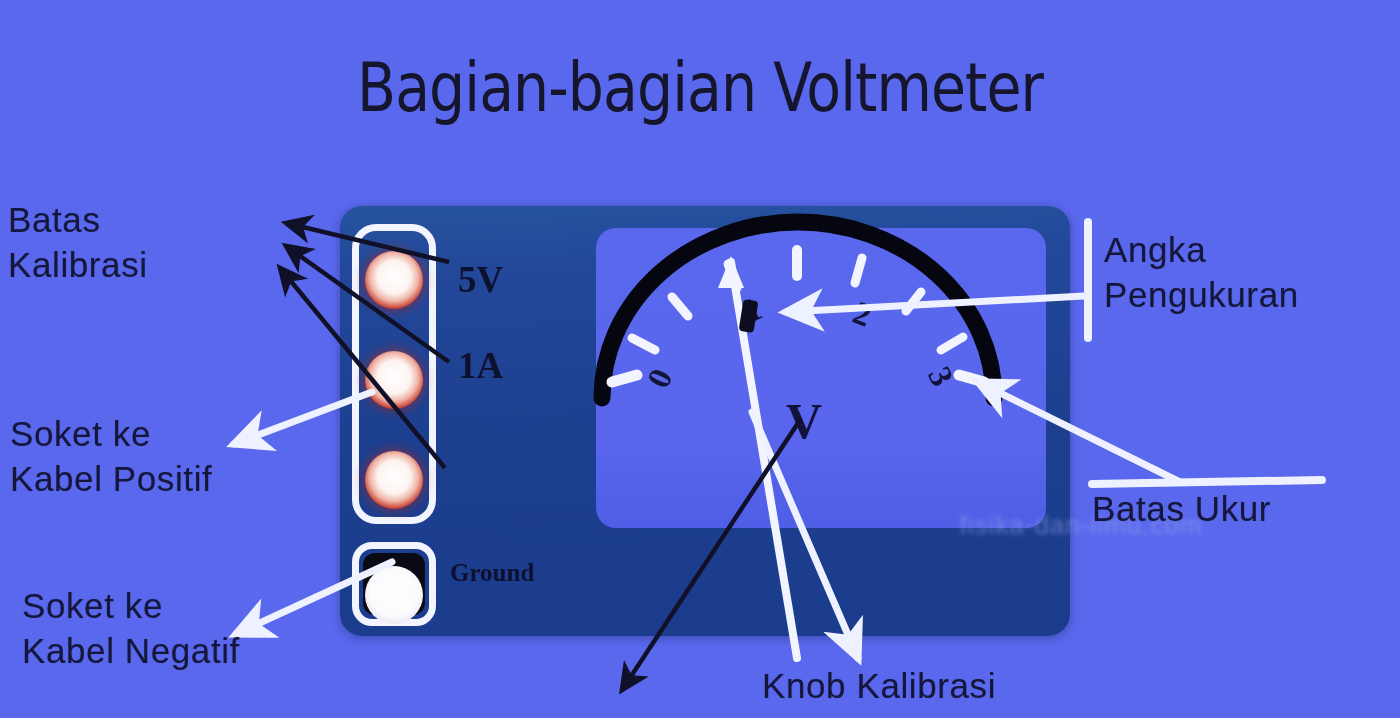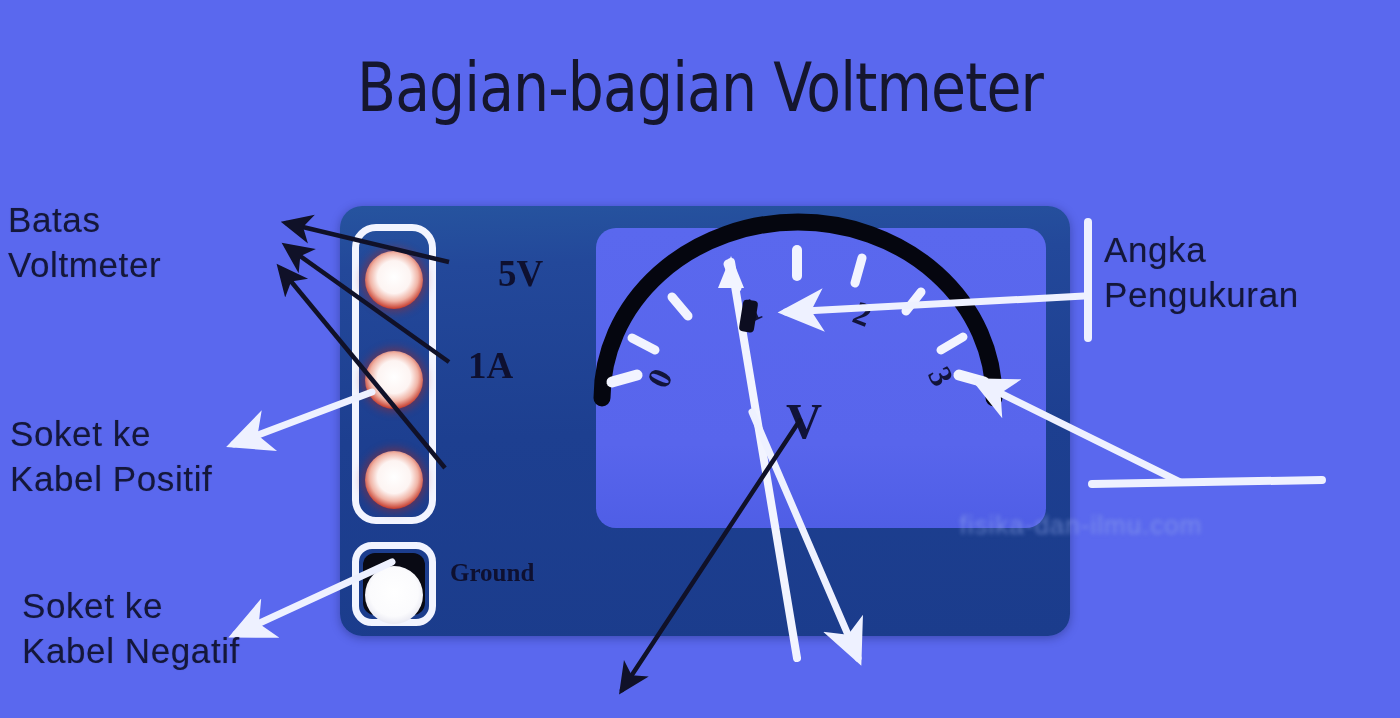--- a/index.html
+++ b/index.html
@@ -91,22 +91,22 @@
     top:13px;
   }
 
   
   .sock-txt{
     position:absolute;
     font-family:"Liberation Serif","DejaVu Serif",serif;
     font-weight:700;font-size:37px;color:#0e1030;
     letter-spacing:0px;
   }
-  #txt-5v   {left:118px;top:46px;margin-left:40px;}
-  #txt-1a   {left:118px;top:138px;margin-left:10px;}
+  #txt-5v   {left:118px;top:52px;}
+  #txt-1a   {left:118px;top:138px;}
   #txt-500mv{left:110px;top:238px;}
   #txt-ground{left:110px;top:353px;font-size:25px;}
 
   
   .dialnum{
     position:absolute;
     font-family:"Liberation Serif","DejaVu Serif",serif;
     font-weight:700;font-size:33px;color:#12143a;
   }
   .vsym{
@@ -196,21 +196,23 @@
 
     <line x1="1092" y1="484" x2="1322" y2="480" stroke="#eef1ff" stroke-width="8" stroke-linecap="round"></line>
     <line x1="1180" y1="482" x2="978" y2="382" stroke="#eef1ff" stroke-width="7" stroke-linecap="round" marker-end="url(#wArrow)"></line>
 
     <line x1="752" y1="412" x2="858" y2="658" stroke="#eef1ff" stroke-width="7" stroke-linecap="round" marker-end="url(#wArrow)"></line>
 
     <line x1="800" y1="420" x2="622" y2="690" stroke="#101128" stroke-width="4.5" stroke-linecap="round" marker-end="url(#dArrow)"></line>
   </svg>
 
   <div class="calL" id="lbl-batas-pengukuran">Batas
-Voltmeter</div>
+Kalibrasi</div>
   <div class="calL" id="lbl-soket-positif">Soket ke
 Kabel Positif</div>
   <div class="calL" id="lbl-soket-negatif">Soket ke
 Kabel Negatif</div>
   <div class="calL" id="lbl-angka-pengukuran">Angka
 Pengukuran</div>
+  <div class="calL" id="lbl-batas-ukur">Batas Ukur</div>
+  <div class="calL" id="lbl-knob">Knob Kalibrasi</div>
 
 </div>
 
 </body></html>

